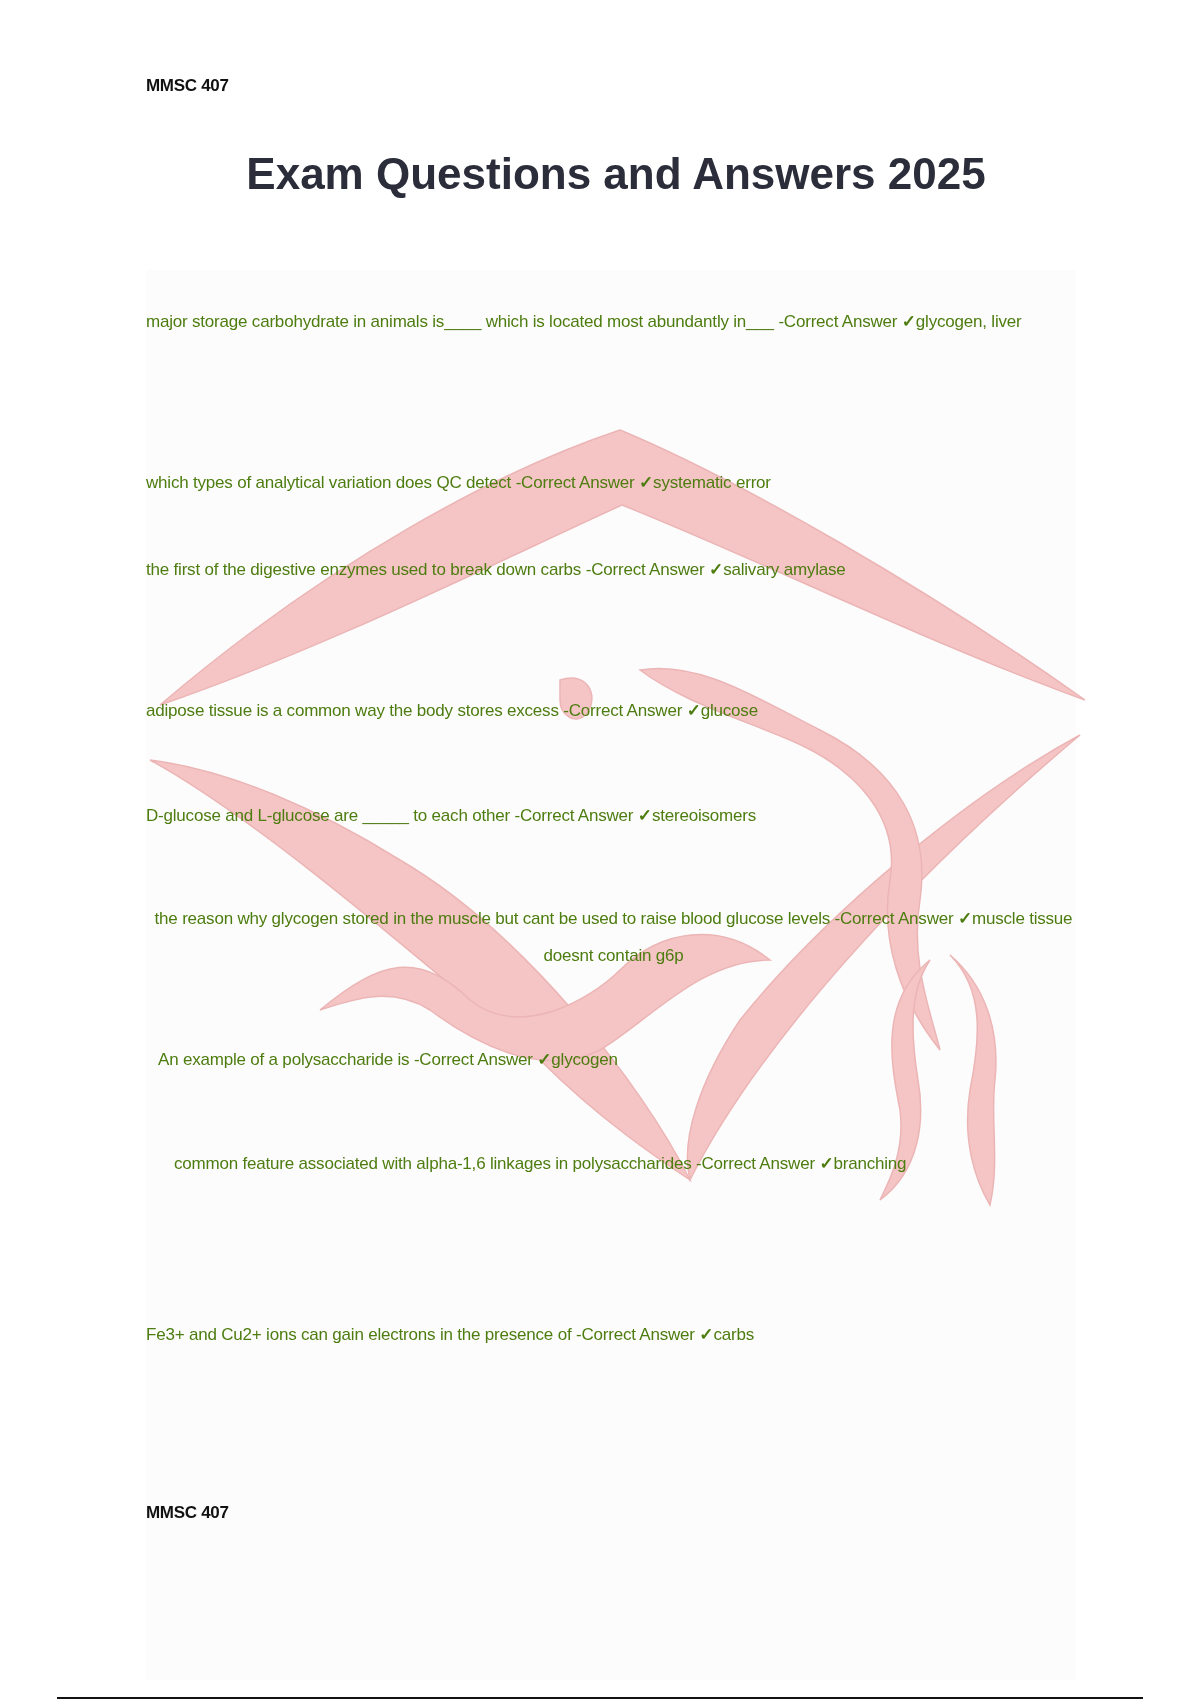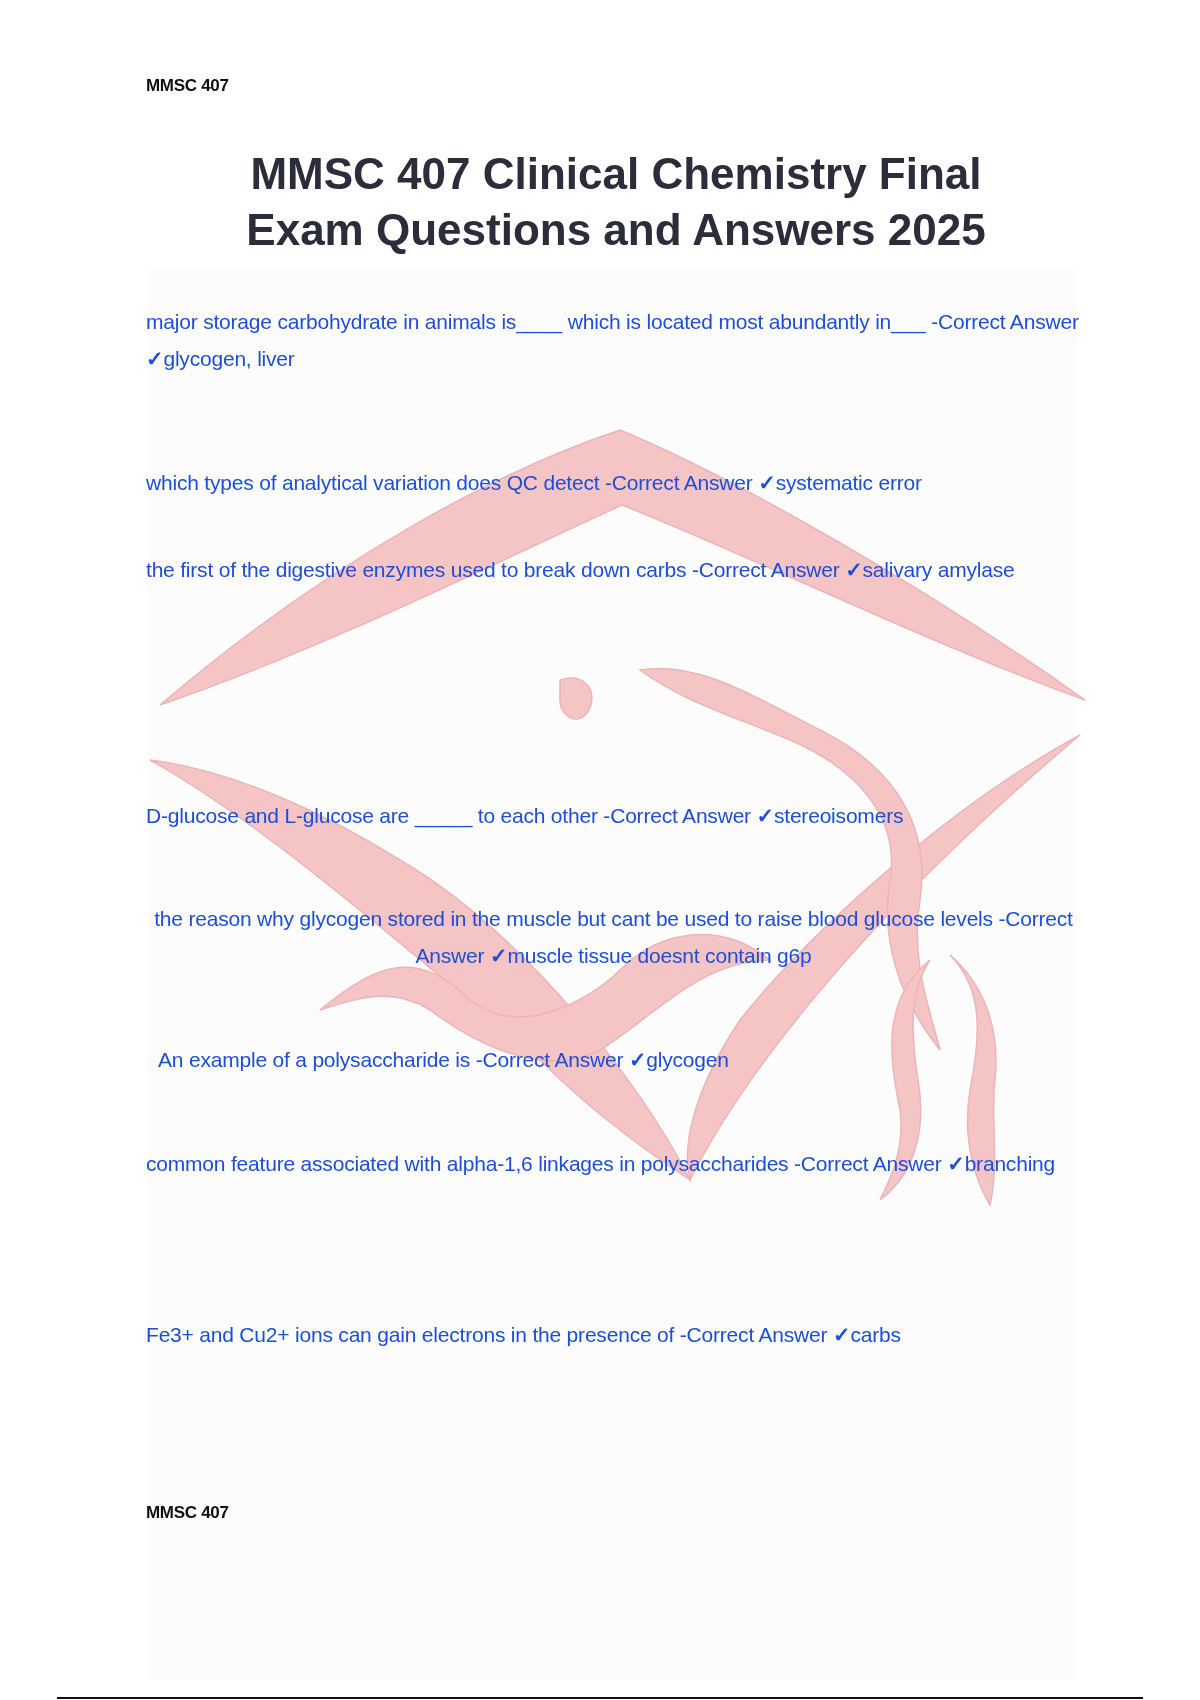--- a/index.html
+++ b/index.html
@@ -5,21 +5,21 @@
   html, body { margin:0; padding:0; }
   body { width:1200px; height:1700px; background:#ffffff; position:relative; overflow:hidden;
          font-family:"Liberation Sans", sans-serif; color:#1a1a1a; }
   .page-shade { position:absolute; left:146px; top:270px; width:930px; height:1410px; background:#fdfcfd; z-index:0; }
   .watermark { position:absolute; left:0; top:0; width:1200px; height:1700px; z-index:1; pointer-events:none; }
   .content { position:absolute; left:0; top:0; width:1200px; height:1512px; z-index:2; }
   .running-header { position:absolute; left:146px; top:76px; font-size:17px; font-weight:bold; color:#111; letter-spacing:-0.3px; }
   .running-footer { position:absolute; left:146px; top:1503px; font-size:17px; font-weight:bold; color:#111; letter-spacing:-0.3px; }
   .title { position:absolute; left:146px; width:940px; top:146px; text-align:center; font-size:44px; font-weight:bold;
            color:#2b2e3a; line-height:56px; }
-  .qa { position:absolute; left:146px; width:935px; font-size:21px; line-height:37px; color:#1d4ed8; letter-spacing:-0.2px; }
+  .qa { position:absolute; left:146px; width:935px; font-size:17px; line-height:37px; color:#4d7c0f; letter-spacing:-0.2px; }
   .check { font-weight:bold; }
   .bottom-rule { position:absolute; left:57px; top:1697px; width:1086px; height:2px; background:#111; }
 </style>
 </head>
 <body>
 
 <div class="page-shade"></div>
 
 <svg class="watermark" viewBox="0 0 1200 1700">
   <g fill="#f4bcbc" stroke="#e9a9a9" stroke-width="1.5" opacity="0.85">
@@ -37,50 +37,52 @@
 
     <path d="M930 960 C 880 1000, 890 1060, 900 1110 C 905 1150, 890 1180, 880 1200 C 920 1170, 925 1120, 918 1080 C 910 1030, 910 990, 930 960 Z"></path>
     <path d="M950 955 C 985 990, 980 1040, 970 1090 C 962 1140, 975 1180, 990 1205 C 1000 1160, 990 1120, 995 1080 C 1000 1030, 985 985, 950 955 Z"></path>
   </g>
 </svg>
 
 <div class="content">
   <div class="running-header">MMSC 407</div>
 
   <div class="title">
-    <div>MMSC 407 Clinical Chemistry Final</div>
     <div>Exam Questions and Answers 2025</div>
   </div>
 
   <div class="qa" style="top:303px;">
     <span>major storage carbohydrate in animals is____ which is located most abundantly in___ -Correct Answer </span><span class="check">✓</span><span>glycogen, liver</span>
   </div>
 
   <div class="qa" style="top:464px;">
     <span>which types of analytical variation does QC detect -Correct Answer </span><span class="check">✓</span><span>systematic error</span>
   </div>
 
   <div class="qa" style="top:551px;">
     <span>the first of the digestive enzymes used to break down carbs -Correct Answer </span><span class="check">✓</span><span>salivary amylase</span>
   </div>
 
+  <div class="qa" style="top:692px;">
+    <span>adipose tissue is a common way the body stores excess -Correct Answer </span><span class="check">✓</span><span>glucose</span>
+  </div>
 
   <div class="qa" style="top:797px;">
     <span>D-glucose and L-glucose are _____ to each other -Correct Answer </span><span class="check">✓</span><span>stereoisomers</span>
   </div>
 
   <div class="qa" style="top:900px;text-align:center;">
     <span>the reason why glycogen stored in the muscle but cant be used to raise blood glucose levels -Correct Answer </span><span class="check">✓</span><span>muscle tissue doesnt contain g6p</span>
   </div>
 
   <div class="qa" style="top:1041px;margin-left:12px;">
     <span>An example of a polysaccharide is -Correct Answer </span><span class="check">✓</span><span>glycogen</span>
   </div>
 
-  <div class="qa" style="top:1145px;">
+  <div class="qa" style="top:1145px;margin-left:28px;">
     <span>common feature associated with alpha-1,6 linkages in polysaccharides -Correct Answer </span><span class="check">✓</span><span>branching</span>
   </div>
 
   <div class="qa" style="top:1316px;">
     <span>Fe3+ and Cu2+ ions can gain electrons in the presence of -Correct Answer </span><span class="check">✓</span><span>carbs</span>
   </div>
 
   <div class="running-footer">MMSC 407</div>
 
   <div class="bottom-rule"></div>

